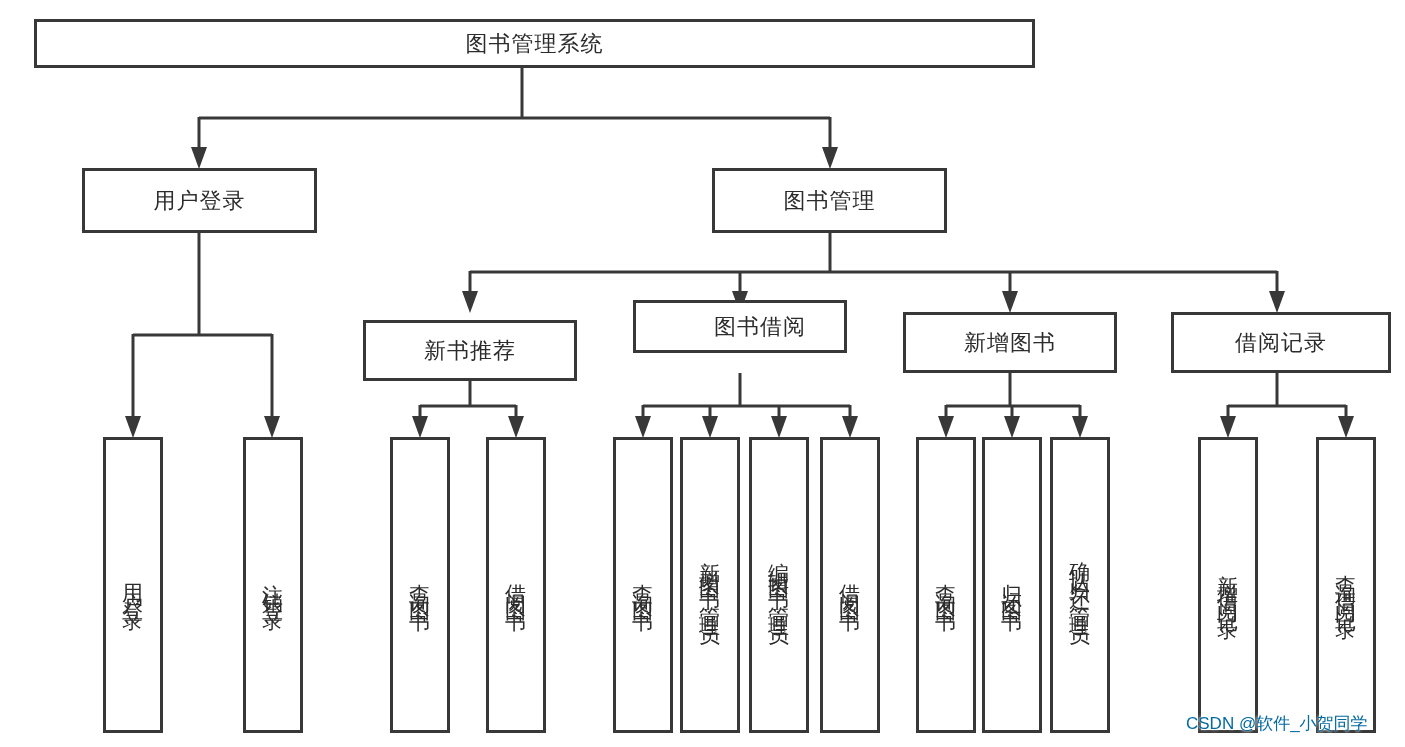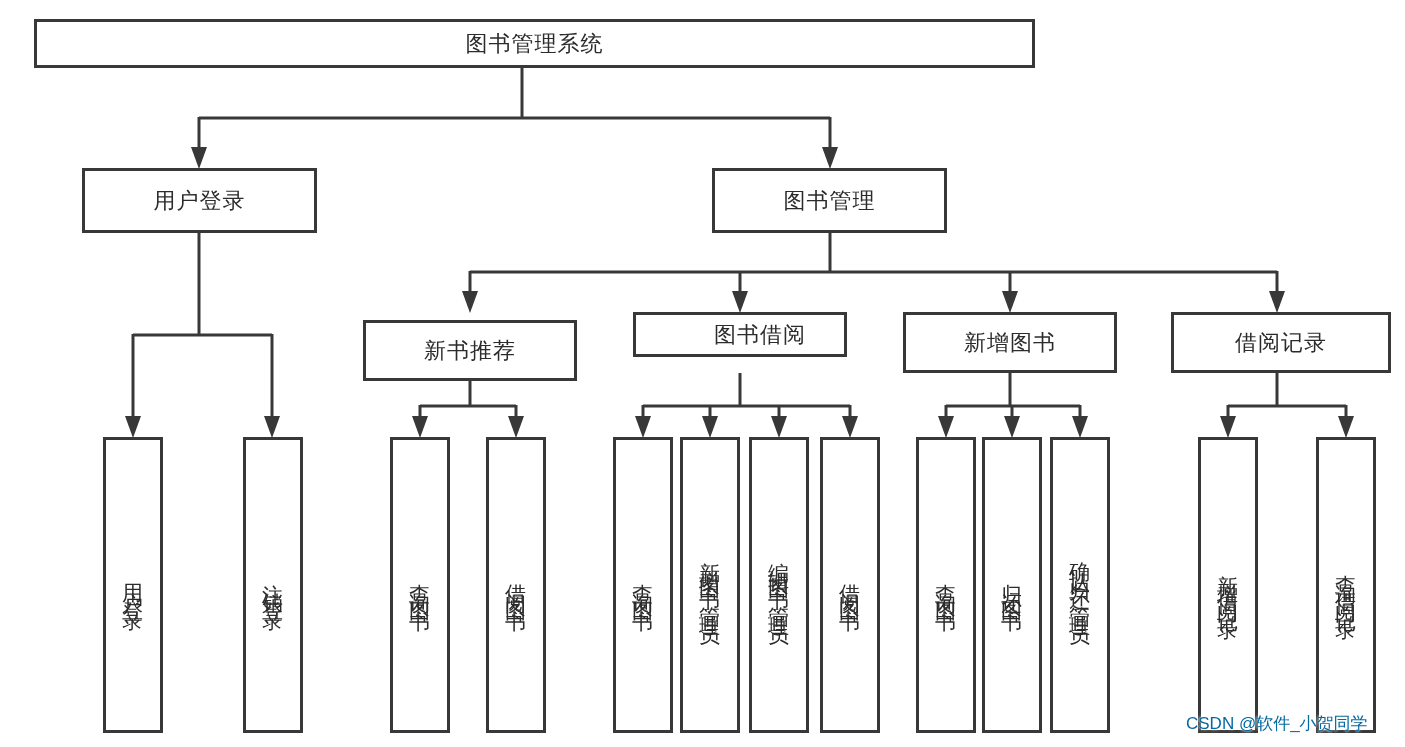--- a/index.html
+++ b/index.html
@@ -118,21 +118,21 @@
   <div class="box hbox node" style="left:82px;top:168px;width:235px;height:65px;">
     <span>用户登录</span>
   </div>
   <div class="box hbox node" style="left:712px;top:168px;width:235px;height:65px;">
     <span>图书管理</span>
   </div>
 
   <div class="box hbox node" style="left:363px;top:312px;width:214px;height:61px;margin-top:8px;">
     <span>新书推荐</span>
   </div>
-  <div class="box hbox node" style="left:633px;top:312px;width:214px;height:45px;padding-left:40px;">
+  <div class="box hbox node" style="left:633px;top:300px;width:214px;height:53px;padding-left:40px;">
     <span>图书借阅</span>
   </div>
   <div class="box hbox node" style="left:903px;top:312px;width:214px;height:61px;">
     <span>新增图书</span>
   </div>
   <div class="box hbox node" style="left:1171px;top:312px;width:220px;height:61px;font-family:Liberation Serif, serif;">
     <span>借阅记录</span>
   </div>
 
   <div class="box vbox node" style="left:103px;top:437px;width:60px;height:296px;">

